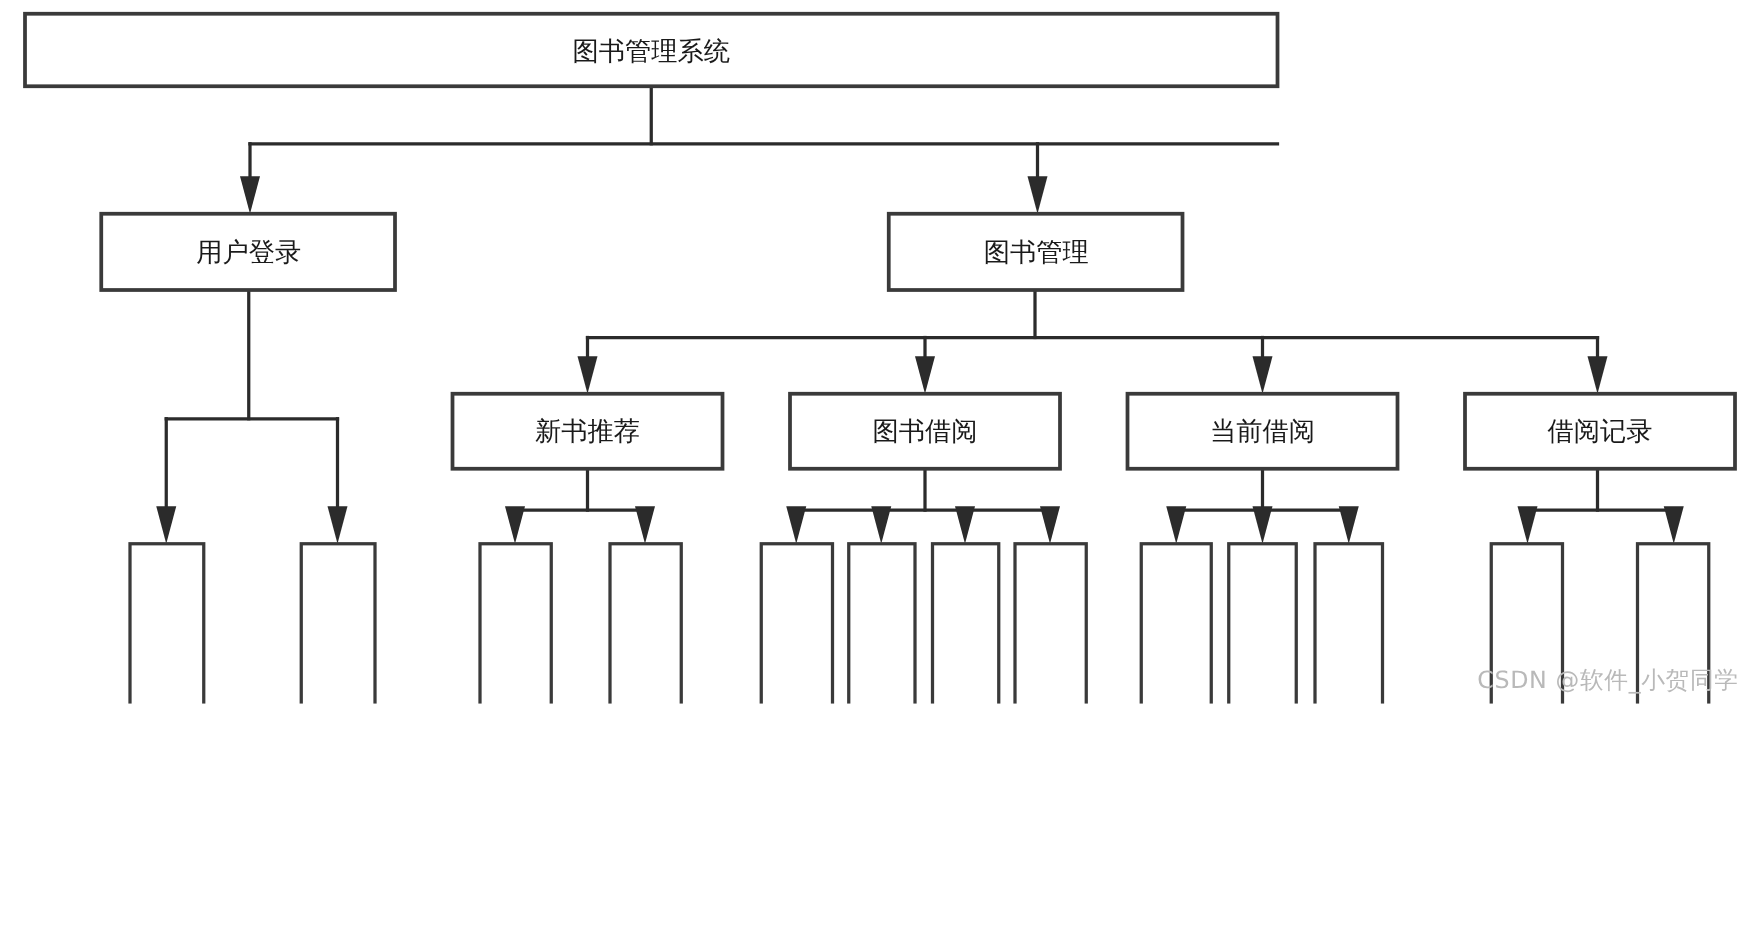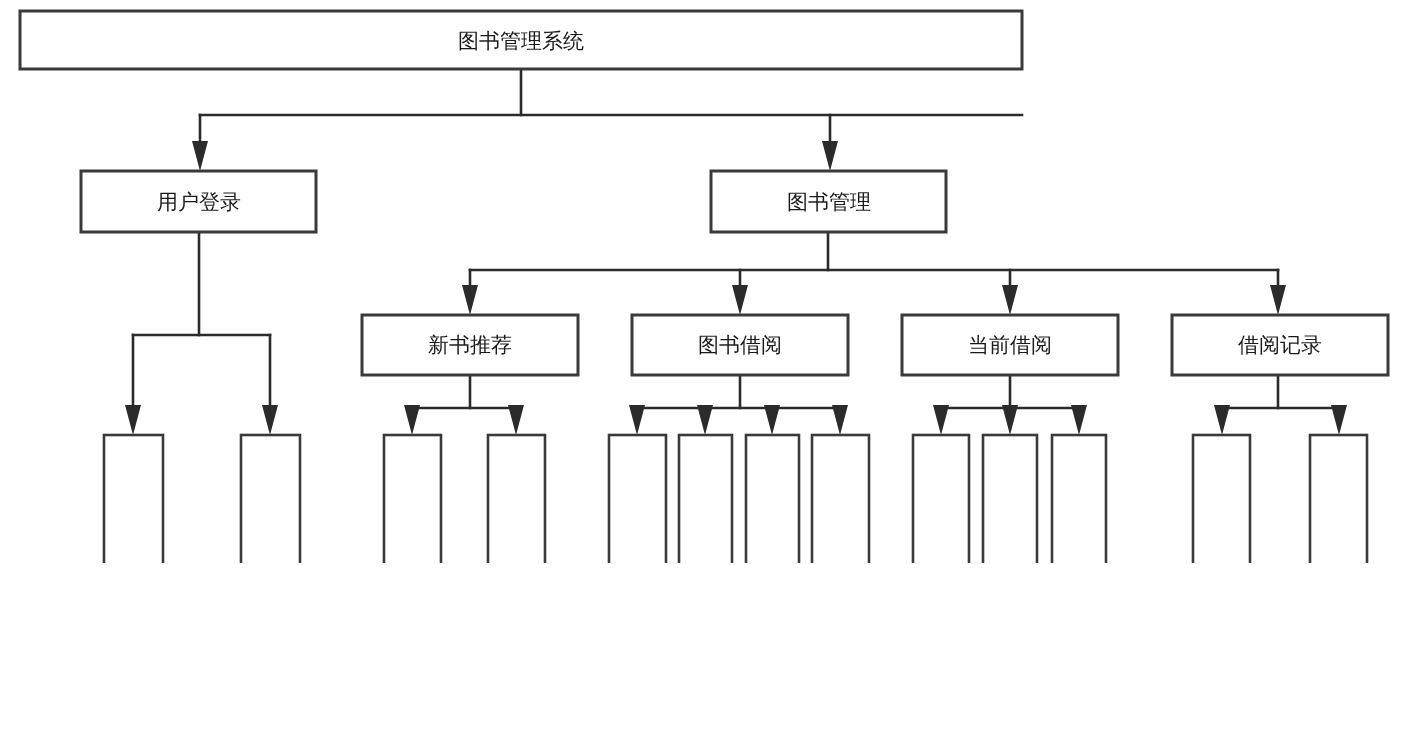--- a/index.html
+++ b/index.html
@@ -209,13 +209,14 @@
   <div class="leaf-label-wrap" style="left:746px; top:435px; width:53px; height:300px; align-items:flex-start; padding-top:8px; box-sizing:border-box;">编辑图书（管理员）</div>
   <div class="leaf-label-wrap" style="left:812px; top:435px; width:57px; height:300px;">借阅图书</div>
 
   <div class="leaf-label-wrap" style="left:913px; top:435px; width:56px; height:300px;">查询图书</div>
   <div class="leaf-label-wrap" style="left:983px; top:435px; width:54px; height:300px;">归还图书</div>
   <div class="leaf-label-wrap" style="left:1052px; top:435px; width:54px; height:300px; align-items:flex-start; padding-top:8px; box-sizing:border-box;">确认归还（管理员）</div>
 
   <div class="leaf-label-wrap" style="left:1193px; top:435px; width:57px; height:300px;">新增借阅记录</div>
   <div class="leaf-label-wrap" style="left:1310px; top:435px; width:57px; height:300px;">查询借阅记录</div>
 
+  <div class="watermark">CSDN @软件_小贺同学</div>
 </div>
 
 </body></html>

